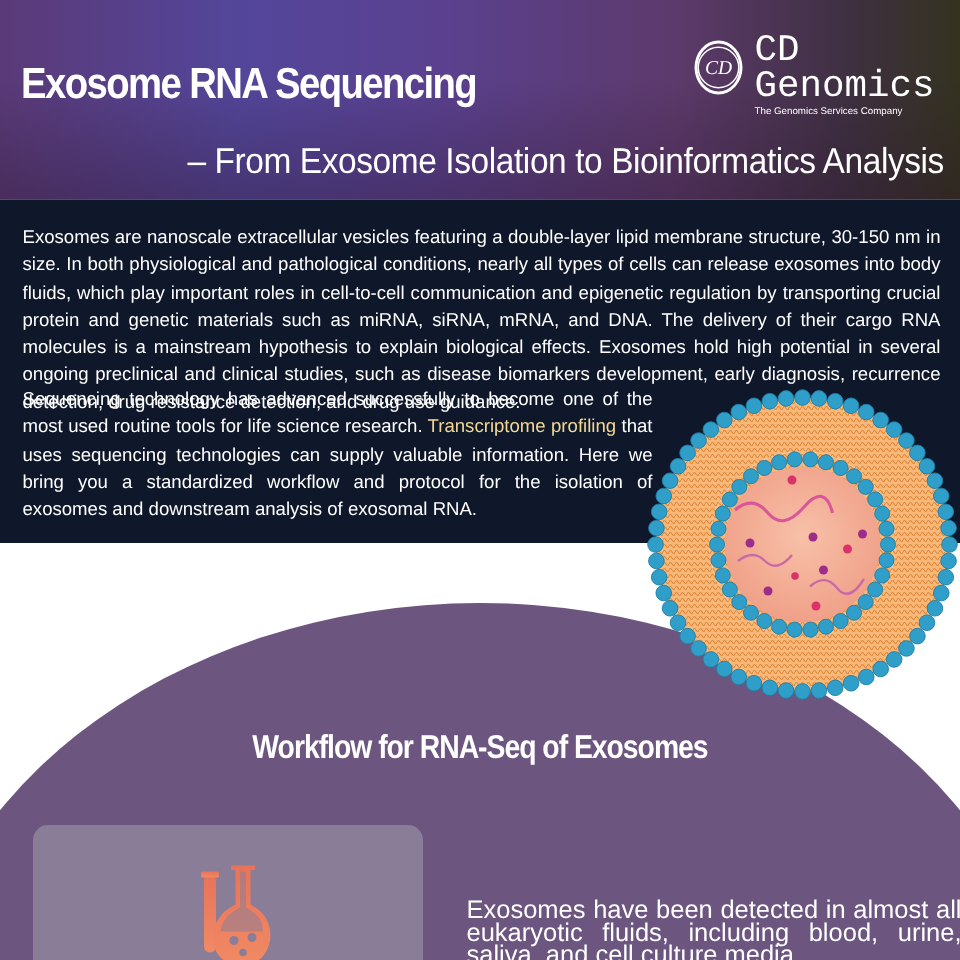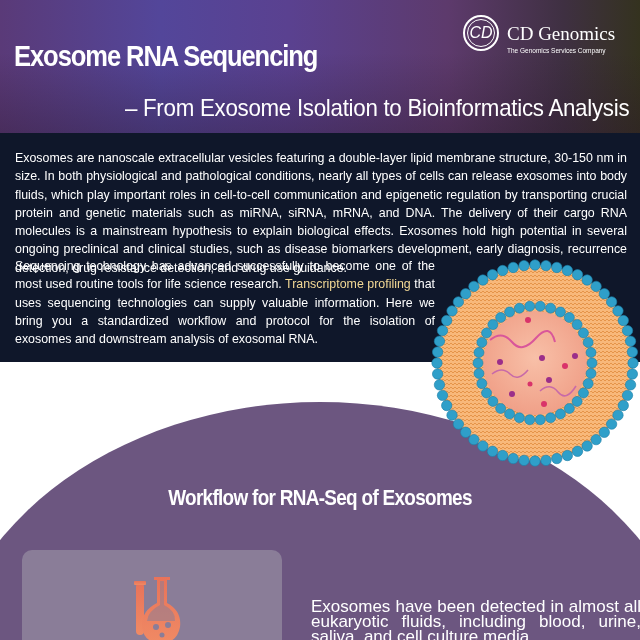--- a/index.html
+++ b/index.html
@@ -7,23 +7,23 @@
   .header {
     position:absolute; left:0; top:0; width:640px; height:133px;
     background: linear-gradient(90deg, #5a3a78 0%, #53469a 25%, #5a4190 45%, #5d3a6c 70%, #3f3042 88%, #34321f 100%);
   }
   .header::after {
     content:""; position:absolute; left:0; top:0; right:0; bottom:0;
     background: linear-gradient(180deg, rgba(0,0,0,0) 40%, rgba(40,20,40,0.35) 100%);
   }
   .logo { position:absolute; left:463px; top:12px; z-index:2; display:flex; align-items:center; }
   .logo-circle { width:36px; height:36px; border-radius:50%; border:2px solid #ffffff; display:flex; align-items:center; justify-content:center; box-sizing:border-box; }
-  .logo-inner { width:26px; height:26px; border-radius:50%; border:1px solid #ffffff; color:#fff; font-family:Liberation Sans, sans-serif; font-style:italic; font-size:16px; display:flex; align-items:center; justify-content:center; }
+  .logo-inner { width:26px; height:26px; border-radius:50%; border:1px solid #ffffff; color:#fff; font-family:Liberation Serif, serif; font-style:italic; font-size:13px; display:flex; align-items:center; justify-content:center; }
   .logo-text { margin-left:8px; color:#ffffff; }
-  .logo-name { font-family:Liberation Serif, serif; font-size:19px; line-height:24px;margin-top:10px; }
+  .logo-name { font-family:Liberation Mono, monospace; font-size:25px; line-height:24px;margin-top:10px; }
   .logo-tag { font-size:6.5px; margin-top:1px; }
   .title { position:absolute; left:14px; top:40px; z-index:2; color:#ffffff; font-family:"Liberation Sans", sans-serif; font-weight:bold; font-size:29px; letter-spacing:-1.2px; transform:scaleX(0.88); transform-origin:left; }
   .subtitle { position:absolute; right:11px; top:94px; z-index:2; color:#ffffff; font-size:24px; letter-spacing:-0.3px; transform:scaleX(0.93); transform-origin:right; white-space:nowrap; }
   .intro {
     position:absolute; left:0; top:133px; width:640px; height:229px;
     background:#0f172a;
   }
   .intro p { margin:0; color:#ffffff; font-size:12.4px; line-height:18.3px; }
   .p1 { position:absolute; left:15px; top:16px; width:612px; text-align:justify; }
   .p2 { position:absolute; left:15px; top:124px; width:420px; text-align:justify; }

